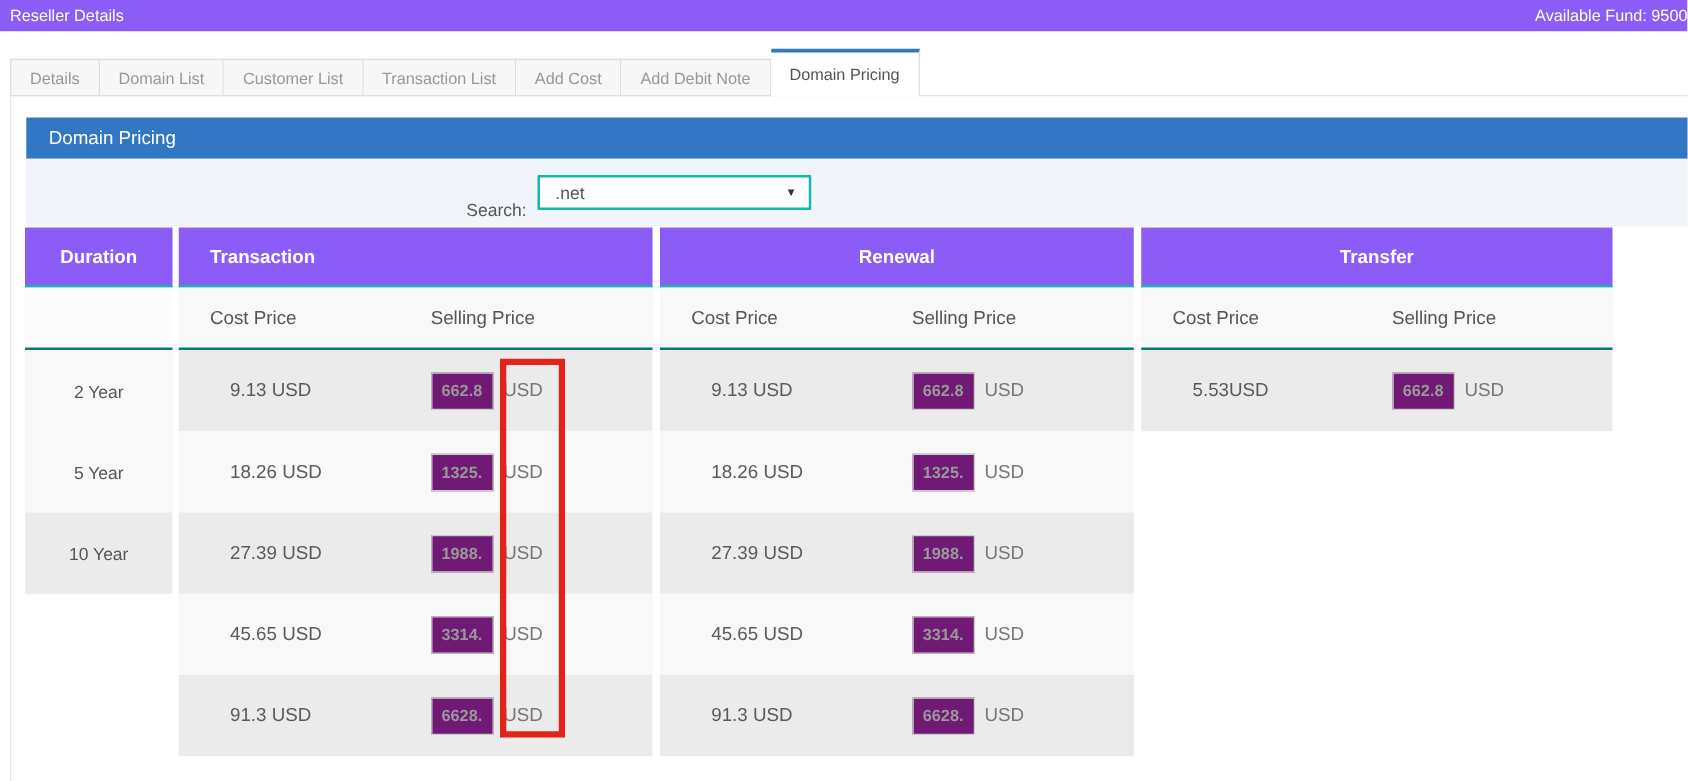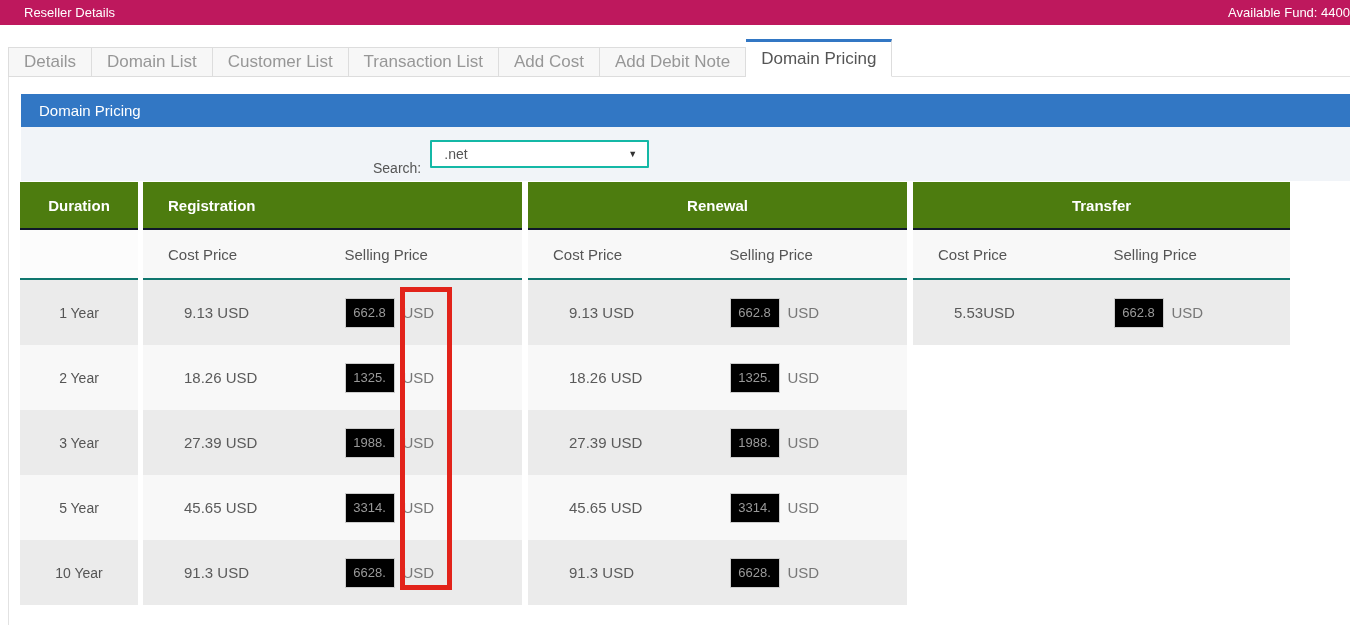--- a/index.html
+++ b/index.html
@@ -7,34 +7,34 @@
   body {
     font-family:"Liberation Sans", sans-serif;
     background:#ffffff;
     position:relative;
     overflow:hidden;
     color:#555;
   }
   
   .topbar {
     position:absolute; top:0; left:0; width:1350px; height:25px;
-    background:#be185d; color:#fff; font-size:13px;
+    background:#8b5cf6; color:#fff; font-size:13px;
     display:flex; justify-content:space-between; align-items:center;
-    padding-left:24px; z-index:3;
+    padding-left:8px; z-index:3;
   }
   .topbar .fund { white-space:nowrap; }
   
   .tabs {
     position:absolute; top:39px; left:8px; height:38px;
     display:flex; align-items:flex-end; z-index:2;
   }
   .tab {
     height:28px; padding:14px 15px; display:flex; align-items:center;
     background:#F7F7F7; border:1px solid #DDDDDD; border-left:none;
-    color:#979797; font-size:17px; cursor:pointer; white-space:nowrap;
+    color:#979797; font-size:13px; cursor:pointer; white-space:nowrap;
   }
   .tab:first-child { border-left:1px solid #DDDDDD; }
   .tab.active {
     height:38px; background:#fff; border-top:3px solid #3277C4;
     border-bottom:1px solid #fff; color:#555; position:relative; z-index:2;
   }
   
   .panel {
     position:absolute; top:76px; left:8px; width:1342px; height:549px;
     border-top:1px solid #E2E2E2; border-left:1px solid #E2E2E2; background:#fff;
@@ -56,59 +56,59 @@
   }
   .select .arrow { font-size:9px; color:#333; }
   
   .table-area { position:absolute; top:182px; left:20px; width:1270px; height:423px; }
   .col-block { position:absolute; top:0; }
   .col-duration { left:0; width:118px; }
   .col-registration { left:123px; width:379px; }
   .col-renewal { left:508px; width:379px; }
   .col-transfer { left:893px; width:377px; }
   .th {
-    height:48px; background:#4d7c0f; color:#fff; font-size:15px; font-weight:bold;
+    height:48px; background:#8b5cf6; color:#fff; font-size:15px; font-weight:bold;
     display:flex; align-items:center; justify-content:center;
-    border-bottom:2px solid #0f172a;
+    border-bottom:2px solid #14b8a6;
   }
   .th.left { justify-content:flex-start; padding-left:25px; }
   .subh {
     height:50px; background:#F8F8F8; border-bottom:2px solid #0f766e;
     display:grid; grid-template-columns:1fr 1fr;
   }
   .subh.blank { background:#FCFCFC; display:block; }
   .subh .lbl { display:flex; align-items:center; font-size:15px; color:#555; }
   .subh .lbl.cost { padding-left:25px; }
   .subh .lbl.sell { padding-left:12px; }
   .drow {
     height:65px; display:flex; align-items:center; justify-content:center;
     font-size:14px; color:#555;
   }
   .row { height:65px; display:grid; grid-template-columns:1fr 1fr; }
   .gray  { background:#EBEBEB; }
   .light { background:#F8F8F8; }
   .cell-cost { padding-left:41px; display:flex; align-items:center; font-size:15px; color:#5a5a5a; }
   .cell-sell { display:flex; align-items:center; padding-left:12px; gap:8px; }
   input.price {
-    width:50px; height:30px; border:1px solid #CCCCCC; background:#000000;
-    color:#999; font-size:13px; text-align:center; font-family:inherit;
+    width:50px; height:30px; border:1px solid #CCCCCC; background:#701a75;
+    color:#999; font-size:13px; text-align:center; font-family:inherit;font-weight:bold;
   }
   .usd { font-size:15px; color:#777; }
   
   .red-rect {
     position:absolute; left:400px; top:287px; width:52px; height:303px;
     border:5px solid #E2231A; pointer-events:none; z-index:10;
   }
 </style>
 </head>
 <body>
 
 <div class="topbar">
   <span>Reseller Details</span>
-  <span class="fund">Available Fund: 4400</span>
+  <span class="fund">Available Fund: 9500</span>
 </div>
 
 <div class="tabs">
   <div class="tab">Details</div>
   <div class="tab">Domain List</div>
   <div class="tab">Customer List</div>
   <div class="tab">Transaction List</div>
   <div class="tab">Add Cost</div>
   <div class="tab">Add Debit Note</div>
   <div class="tab active">Domain Pricing</div>
@@ -125,29 +125,27 @@
       <span class="arrow">▼</span>
     </div>
   </div>
 </div>
 
 <div class="table-area">
 
   <div class="col-block col-duration">
     <div class="th">Duration</div>
     <div class="subh blank"></div>
-    <div class="drow gray">1 Year</div>
     <div class="drow light">2 Year</div>
-    <div class="drow gray">3 Year</div>
     <div class="drow light">5 Year</div>
     <div class="drow gray">10 Year</div>
   </div>
 
   <div class="col-block col-registration">
-    <div class="th left">Registration</div>
+    <div class="th left">Transaction</div>
     <div class="subh">
       <span class="lbl cost">Cost Price</span>
       <span class="lbl sell">Selling Price</span>
     </div>
     <div class="row gray">
       <div class="cell-cost">9.13 USD</div>
       <div class="cell-sell">
         <input class="price" value="662.8" style="">
         <span class="usd">USD</span>
       </div>

